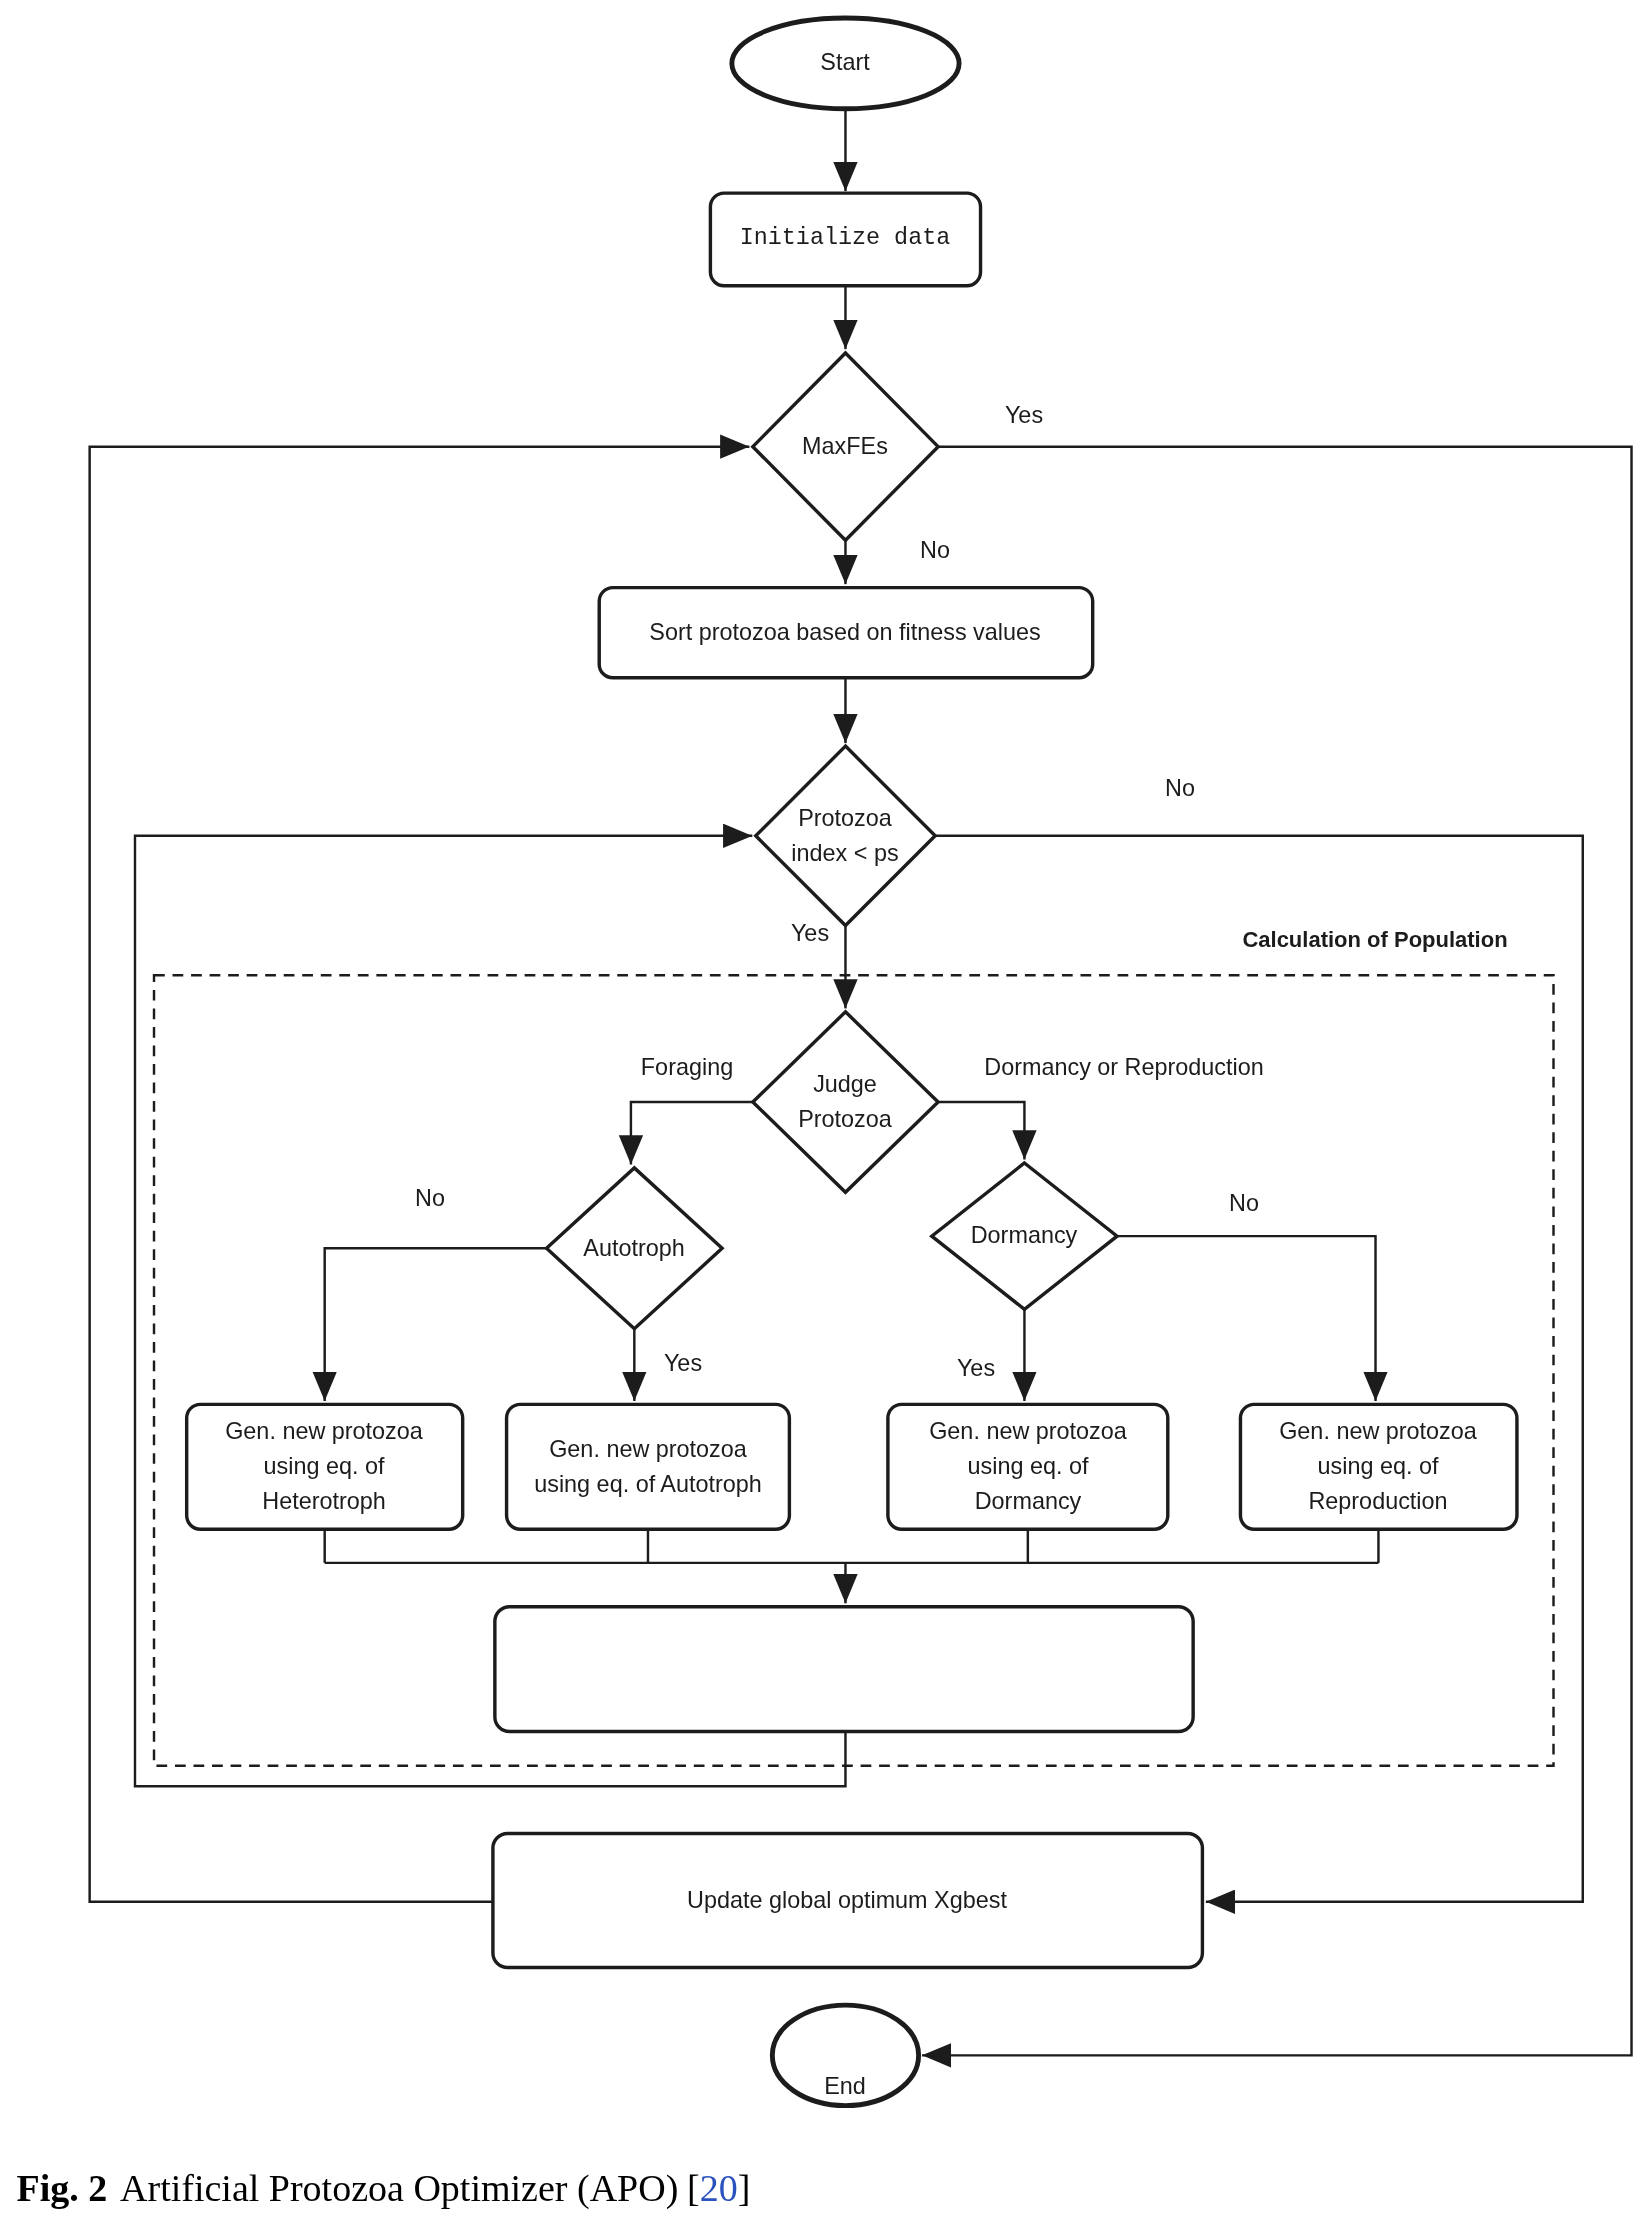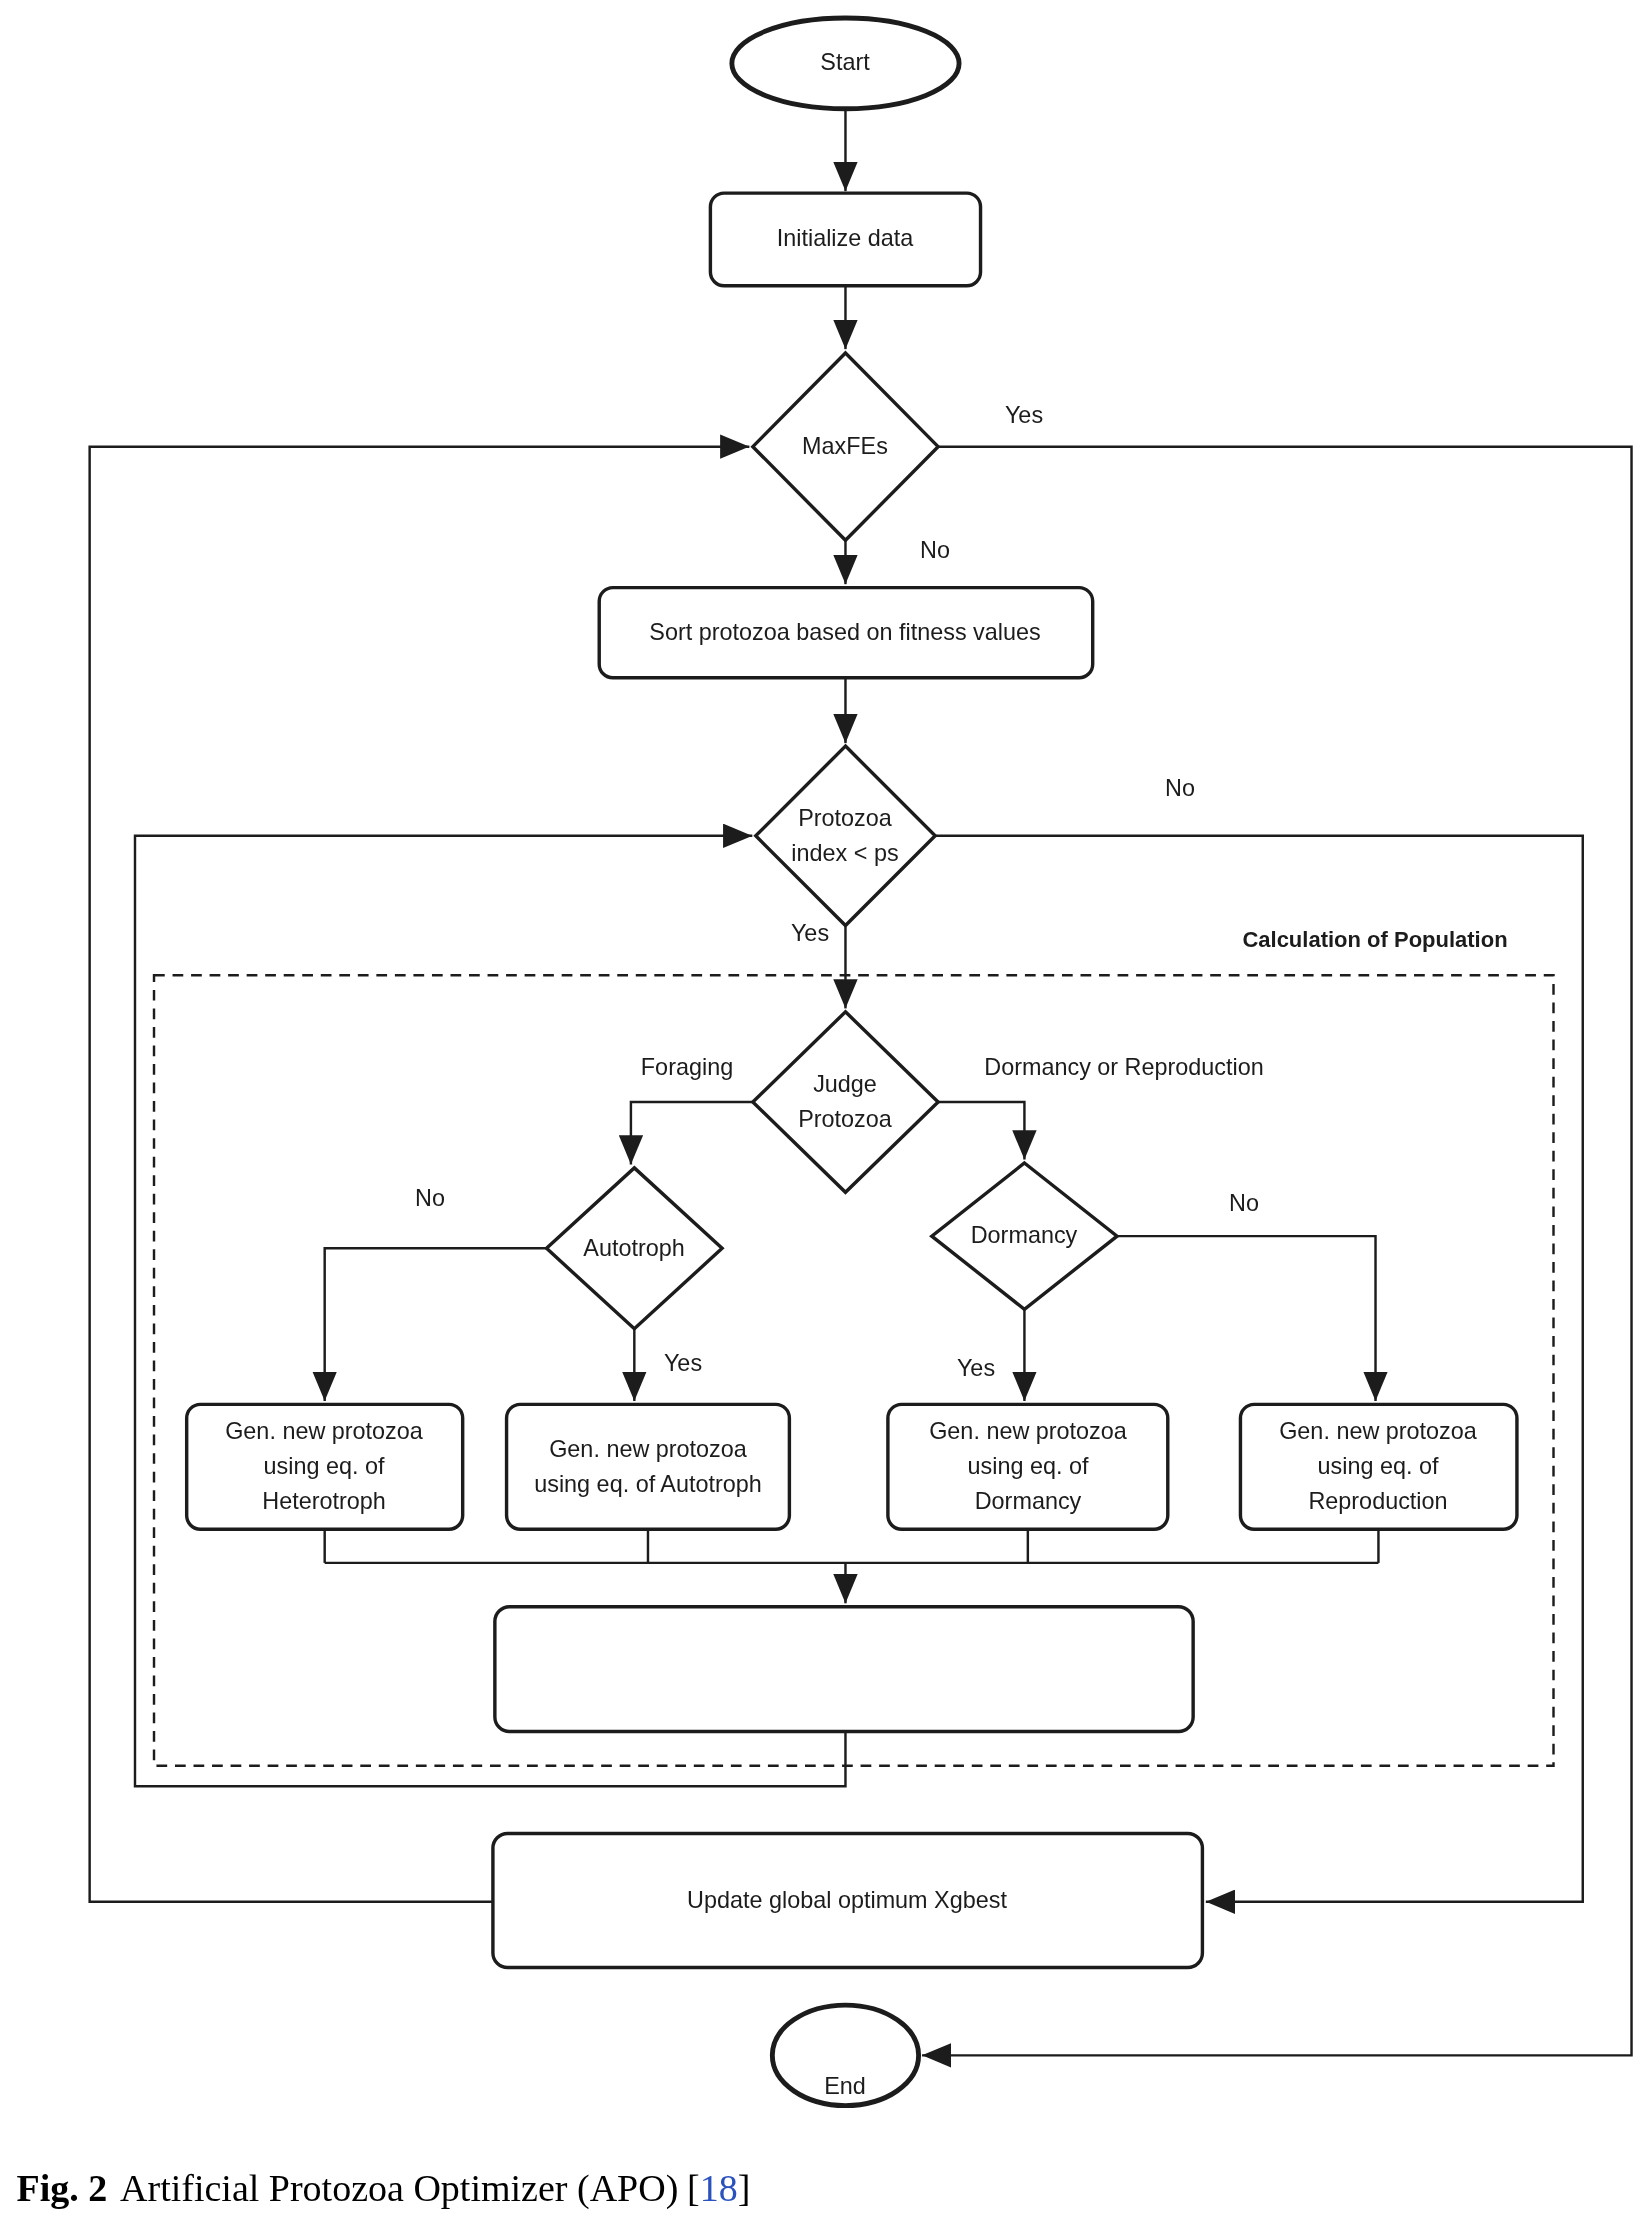--- a/index.html
+++ b/index.html
@@ -89,21 +89,21 @@
       <rect x="1038" y="2880" width="580" height="256" rx="28"></rect>
       <rect x="1820" y="2880" width="574" height="256" rx="28"></rect>
       <rect x="2543" y="2880" width="567" height="256" rx="28"></rect>
       <rect x="1014" y="3295" width="1432" height="256" rx="30"></rect>
       <rect x="1010" y="3760" width="1455" height="275" rx="30"></rect>
       <ellipse cx="1733" cy="4215" rx="150" ry="103" stroke-width="10"></ellipse>
     </g>
   </svg>
 
   <div class="lbl" style="left:845px; top:63px;">Start</div>
-  <div class="lbl" style="left:845px; top:239px;">Initialize data</div>
+  <div class="lbl" style="left:845px; top:239px;font-family:Liberation Mono, monospace;">Initialize data</div>
   <div class="lbl" style="left:845px; top:447px;">MaxFEs</div>
   <div class="lbl" style="left:845px; top:633px;">Sort protozoa based on fitness values</div>
   <div class="lbl" style="left:845px; top:836px;">Protozoa
 index &lt; ps</div>
   <div class="lbl" style="left:845px; top:1102px;text-align:center;">Judge
 Protozoa</div>
   <div class="lbl" style="left:634px; top:1249px;">Autotroph</div>
   <div class="lbl" style="left:1024px; top:1236px;">Dormancy</div>
   <div class="lbl" style="left:324px; top:1467px;">Gen. new protozoa
 using eq. of
@@ -126,17 +126,17 @@
   <div class="lbl" style="left:687px; top:1068px;">Foraging</div>
   <div class="lbl" style="left:1124px; top:1068px;">Dormancy or Reproduction</div>
   <div class="lbl" style="left:430px; top:1199px;">No</div>
   <div class="lbl" style="left:683px; top:1364px;">Yes</div>
   <div class="lbl" style="left:976px; top:1369px;">Yes</div>
   <div class="lbl" style="left:1244px; top:1204px;">No</div>
 
   <div class="lbl region" style="left:1375px; top:939px;">Calculation of Population</div>
 
   <div class="caption">
-    <span class="cap-prefix">Fig. 2</span><span>Artificial Protozoa Optimizer (APO)</span><span class="cap-open">[</span><span class="cap-num">18</span><span>]</span>
+    <span class="cap-prefix">Fig. 2</span><span>Artificial Protozoa Optimizer (APO)</span><span class="cap-open">[</span><span class="cap-num">20</span><span>]</span>
   </div>
 
 </div>
 
 
 </body></html>

